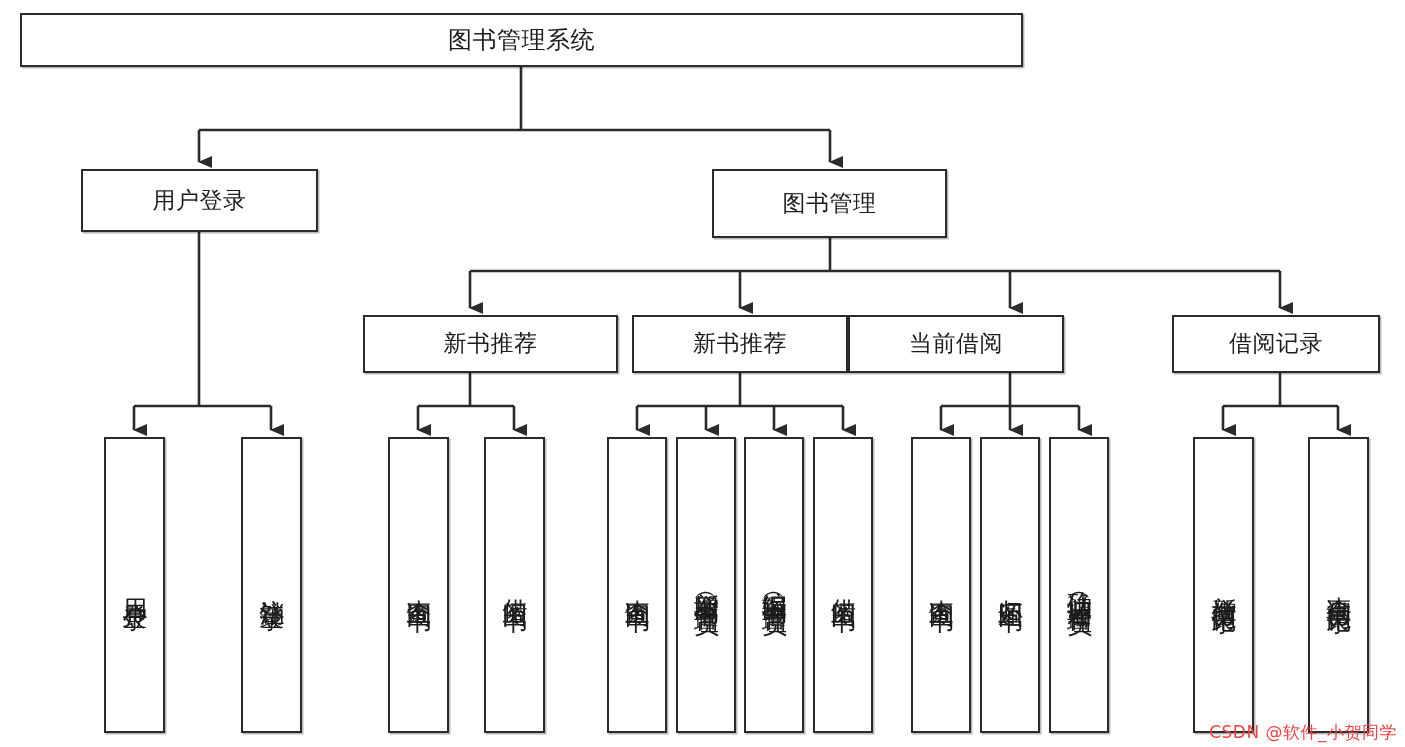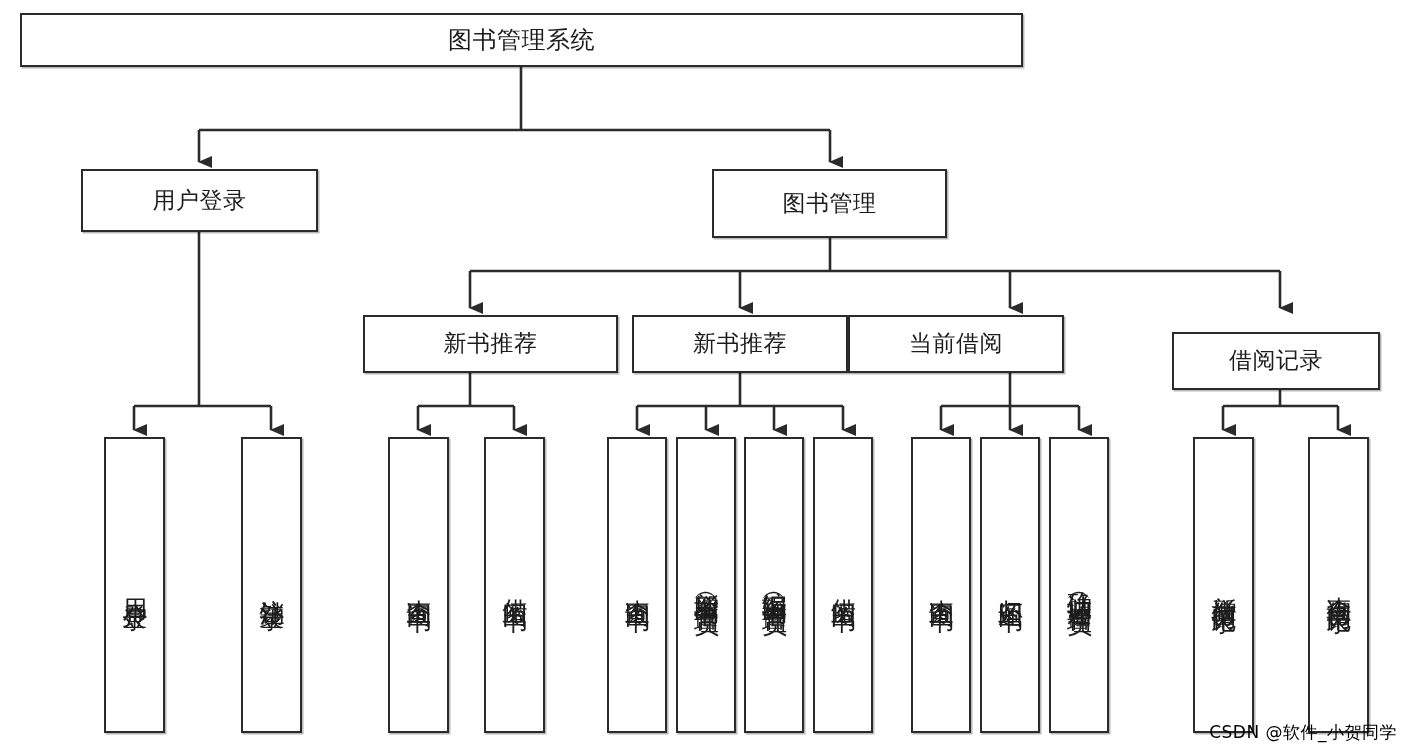--- a/index.html
+++ b/index.html
@@ -59,21 +59,21 @@
     font-size: 25px;
     line-height: 1.12;
     letter-spacing: 3px;
     white-space: nowrap;
   }
   #watermark {
     position: absolute;
     right: 8px;
     bottom: 3px;
     font-size: 17px;
-    color: #000000;
+    color: #ef4444;
     letter-spacing: 0.5px;
     font-family: "DejaVu Sans", "Liberation Sans", sans-serif;
     white-space: nowrap;
   }
 </style>
 </head>
 <body>
 
 <div id="stage">
 
@@ -142,21 +142,21 @@
 
   <div class="node h" style="left:363px; top:315px; width:255px; height:58px;">
     <span class="lbl">新书推荐</span>
   </div>
   <div class="node h" style="left:632px; top:315px; width:216px; height:58px;">
     <span class="lbl">新书推荐</span>
   </div>
   <div class="node h" style="left:848px; top:315px; width:216px; height:58px;">
     <span class="lbl">当前借阅</span>
   </div>
-  <div class="node h" style="left:1172px; top:315px; width:208px; height:58px;margin-top:17px;">
+  <div class="node h" style="left:1172px; top:315px; width:208px; height:58px;">
     <span class="lbl">借阅记录</span>
   </div>
 
   <div class="node v" style="left:104px; top:437px; width:61px; height:296px;">
     <span class="lbl">用户登录</span>
   </div>
   <div class="node v" style="left:241px; top:437px; width:61px; height:296px;">
     <span class="lbl">注销登录</span>
   </div>
 

